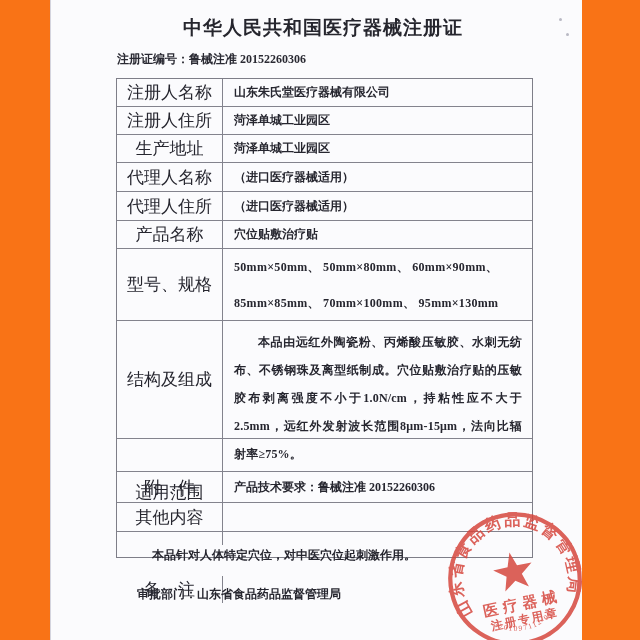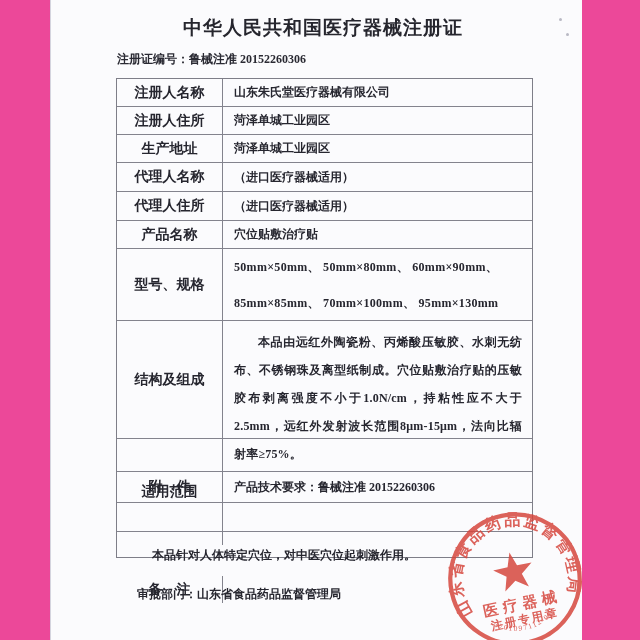--- a/index.html
+++ b/index.html
@@ -1,36 +1,36 @@
 <!DOCTYPE html>
 <html><head>
 <meta charset="utf-8">
 <style>
   * { margin:0; padding:0; box-sizing:border-box; }
   html,body { width:640px; height:640px; background:#ffffff; }
   body { font-family:"Liberation Serif","DejaVu Serif",serif; color:#2d2d36; }
-  #stage { position:relative; width:640px; height:640px; overflow:hidden; background:#ec4899; }
+  #stage { position:relative; width:640px; height:640px; overflow:hidden; background:#f97316; }
 
   .paper { position:absolute; left:50px; top:0; width:532px; height:640px;
            background:#fbfbfd; border-left:1px solid #d4d4de; }
 
   .doc-title { position:absolute; left:0; top:15px; width:646px; text-align:center;
                font-size:19px; font-weight:bold; letter-spacing:1px; color:#26262e; }
 
   .cert-line { position:absolute; left:117px; top:51px; font-size:12px; font-weight:bold; color:#2a2a33; }
 
   .cert-table { position:absolute; left:116px; top:78px; width:417px; height:480px;
                 border:1px solid #7e7e88; }
   .row { display:flex; width:100%; border-bottom:1px solid #83838d; }
   .row:last-child { border-bottom:none;margin-top:44px; }
   .h28{height:28px;} .h29{height:29px;} .h72{height:72px;} .h118{height:118px;}
   .h33{height:33px;flex-direction:column;} .h31{height:31px;} .h27{height:27px;}
   .cell-label { width:106px; flex:0 0 106px; border-right:1px solid #83838d;
                 display:flex; align-items:center; justify-content:center;
-                font-size:14px; font-weight:bold; color:#26262f; text-align:center; }
+                font-size:17px; font-weight:normal; color:#26262f; text-align:center; }
   .cell-value { flex:1; display:flex; align-items:center; padding:2px 8px 2px 11px;
                 font-size:12px; font-weight:600; color:#26262f; }
   .cell-value.multiline { line-height:36px; letter-spacing:0.3px; }
   .cell-value.paragraph { display:block; padding:7px 10px 0 11px; line-height:28px;
                           text-align:justify; text-indent:2em; letter-spacing:0.2px; }
   .cell-value.indent span { text-indent:2em; display:block; }
 
   .footer-left { position:absolute; left:137px; top:586px; font-size:12px; font-weight:bold; color:#26262f; }
   .footer-right { position:absolute; left:380px; top:561px; font-size:12px; font-weight:bold;
                   color:#26262f; line-height:22px; }
@@ -91,20 +91,21 @@
       <div class="cell-label">适用范围</div>
       <div class="cell-value indent">
           <span>本品针对人体特定穴位，对中医穴位起刺激作用。</span>
         </div>
     </div>
     <div class="row h31">
       <div class="cell-label">附　件</div>
       <div class="cell-value">产品技术要求：鲁械注准 20152260306</div>
     </div>
     <div class="row h29">
+      <div class="cell-label">其他内容</div>
       <div class="cell-value"></div>
     </div>
     <div class="row h27">
       <div class="cell-label">备　注</div>
       <div class="cell-value"></div>
     </div>
   </div>
 
   <div class="footer-left">
     <span>审批部门：</span><span>山东省食品药品监督管理局</span>

